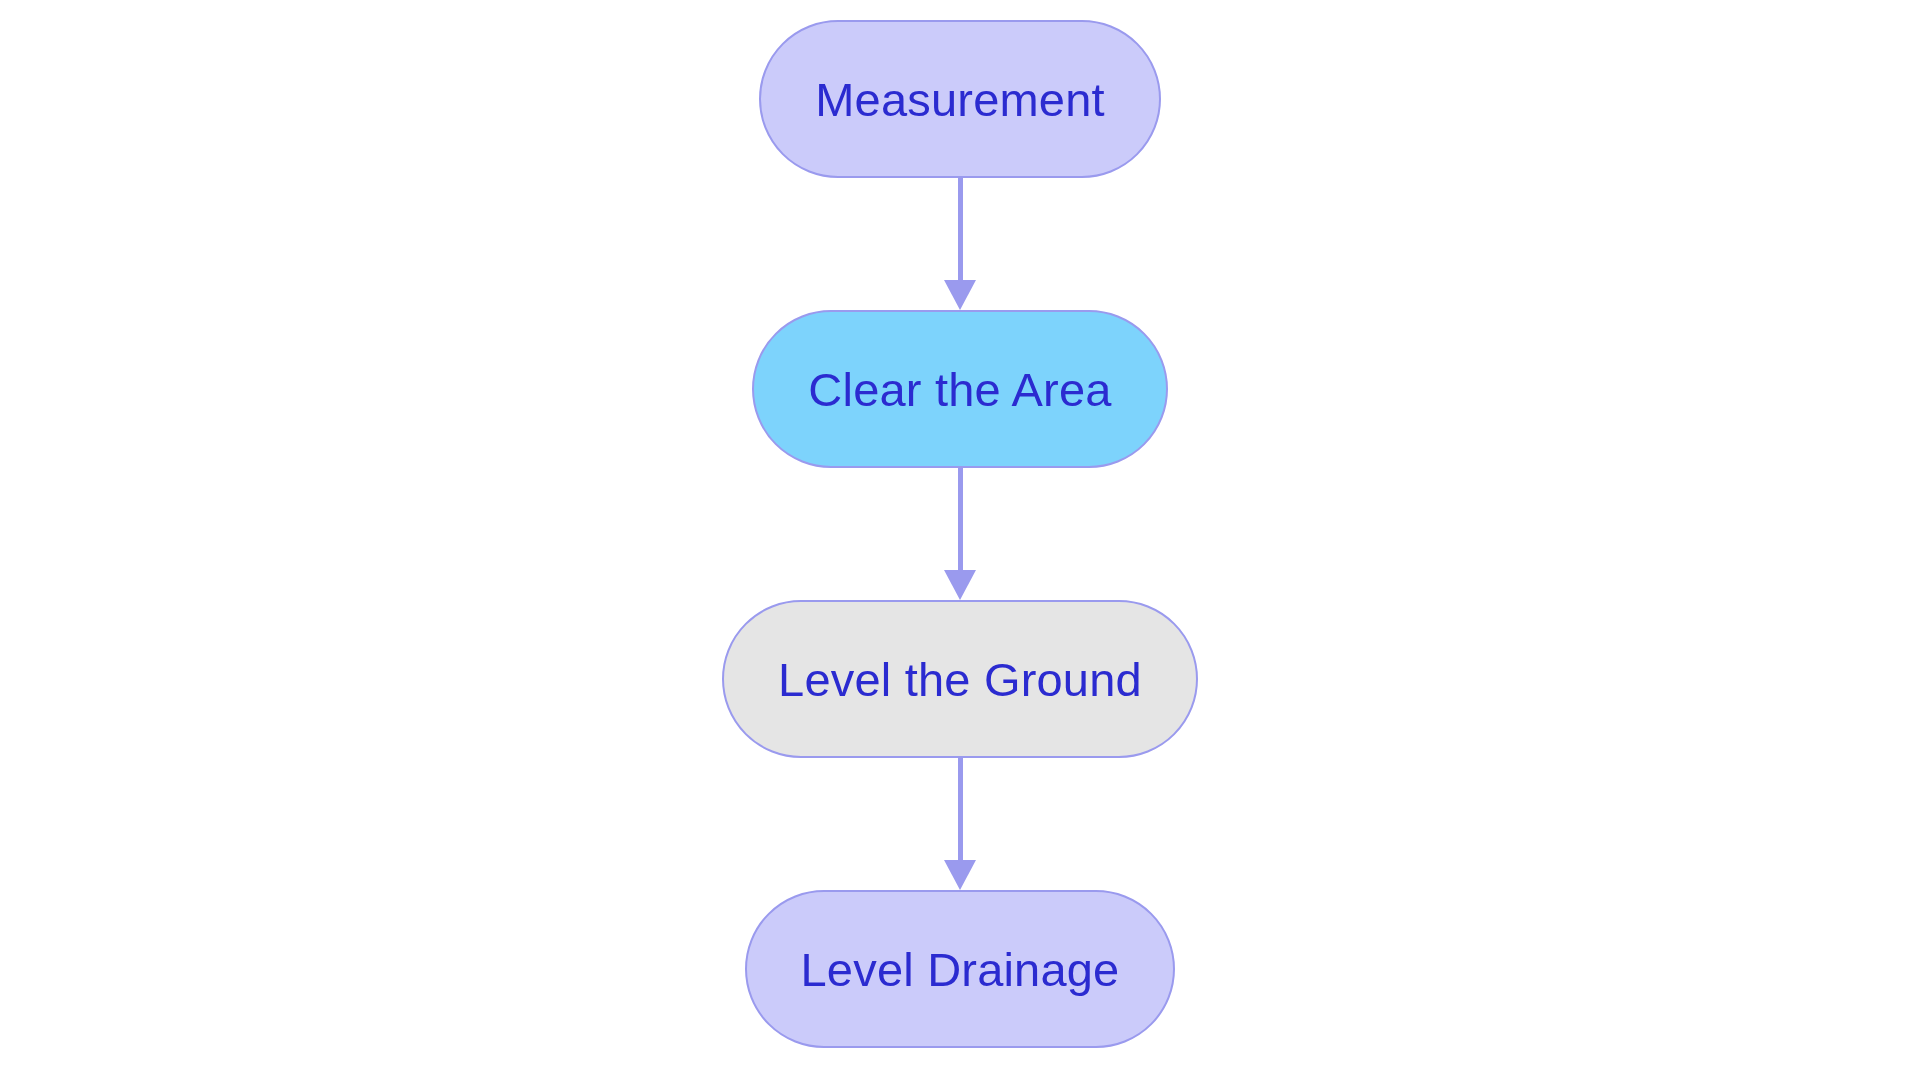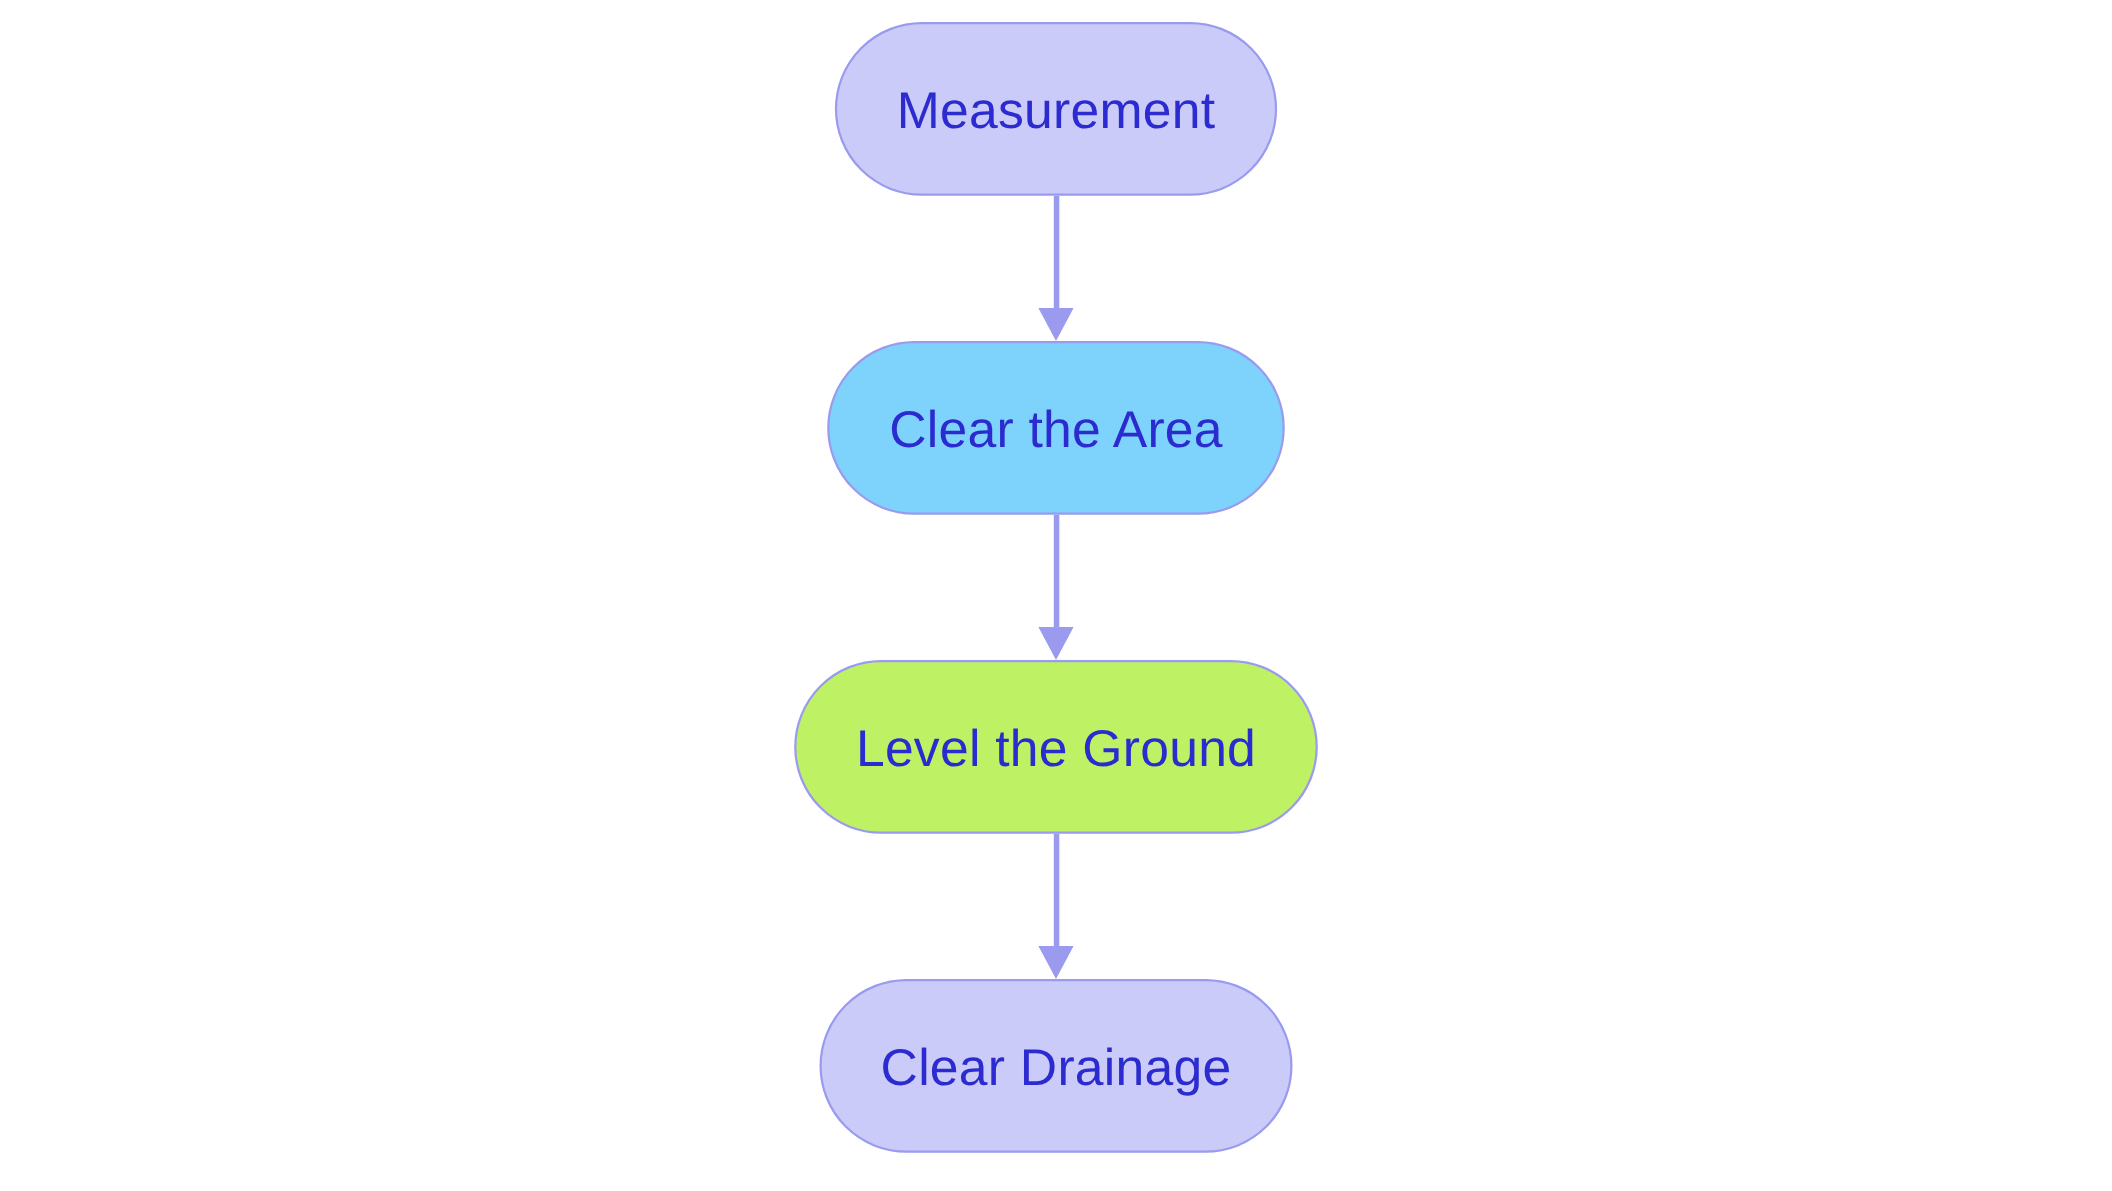--- a/index.html
+++ b/index.html
@@ -99,27 +99,27 @@
 
     <div class="node" style="background: #7dd3fc; border-color: rgb(154, 154, 238);">
       <span class="node-label" style="color: rgb(43, 43, 208);">Clear the Area</span>
     </div>
 
     <div class="connector">
       <div class="connector-line" style="background: rgb(154, 154, 238);"></div>
       <div class="connector-head" style="border-top-color: rgb(154, 154, 238);"></div>
     </div>
 
-    <div class="node" style="background: #bef264; border-color: rgb(154, 154, 238);">
+    <div class="node" style="background: #e5e5e5; border-color: rgb(154, 154, 238);">
       <span class="node-label" style="color: rgb(43, 43, 208);">Level the Ground</span>
     </div>
 
     <div class="connector">
       <div class="connector-line" style="background: rgb(154, 154, 238);"></div>
       <div class="connector-head" style="border-top-color: rgb(154, 154, 238);"></div>
     </div>
 
     <div class="node" style="background: rgb(203, 203, 250); border-color: rgb(154, 154, 238);">
-      <span class="node-label" style="color: rgb(43, 43, 208);">Clear Drainage</span>
+      <span class="node-label" style="color: rgb(43, 43, 208);">Level Drainage</span>
     </div>
 
   </div>
 </div>
 
 </body></html>

